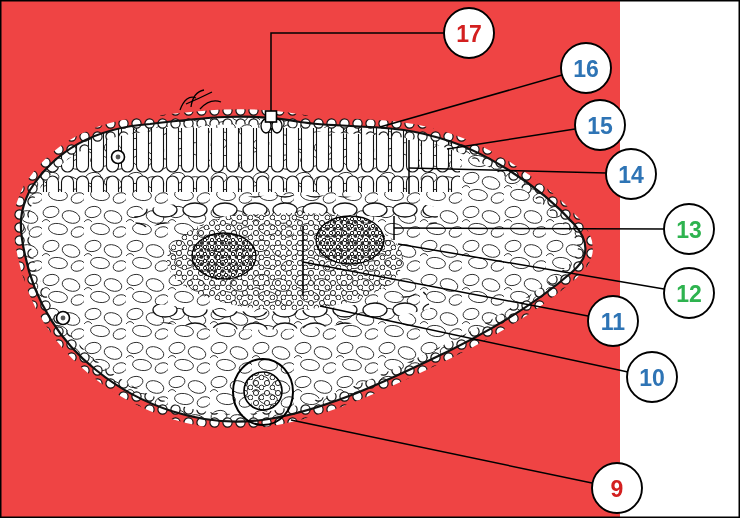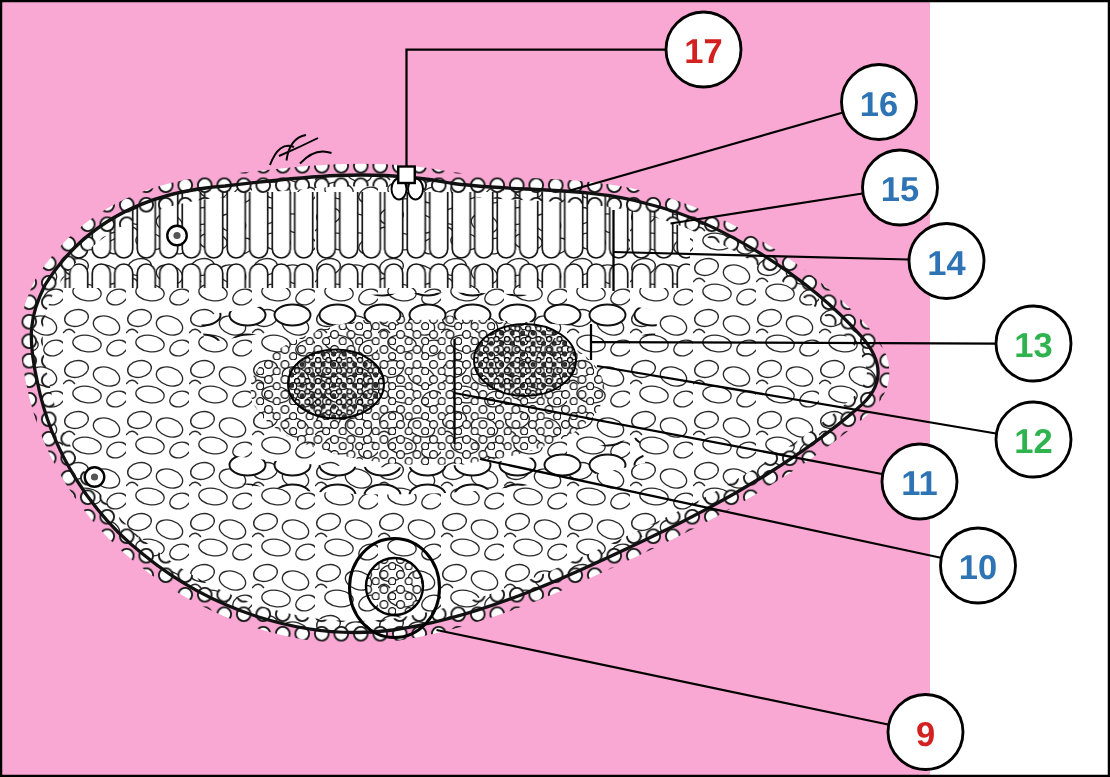--- a/index.html
+++ b/index.html
@@ -1,17 +1,17 @@
 <!DOCTYPE html>
 <html><head>
 <meta charset="utf-8">
 <style>
   html, body { margin: 0; padding: 0; background: #ffffff; }
   .stage {
-    width: 620px; height: 518px; position: relative; background: #f9a8d4;
+    width: 620px; height: 518px; position: relative; background: #ef4444;
     font-family: "Liberation Sans", sans-serif;
   }
   svg { display: block; }
   .lead  { fill: none; stroke: #000; stroke-width: 1.5; }
   .badge { fill: #fff; stroke: #000; stroke-width: 1.9; }
   .lbl   { font-family: "Liberation Sans", sans-serif; font-size: 23px; font-weight: 600; }
 </style>
 </head>
 <body>
 

